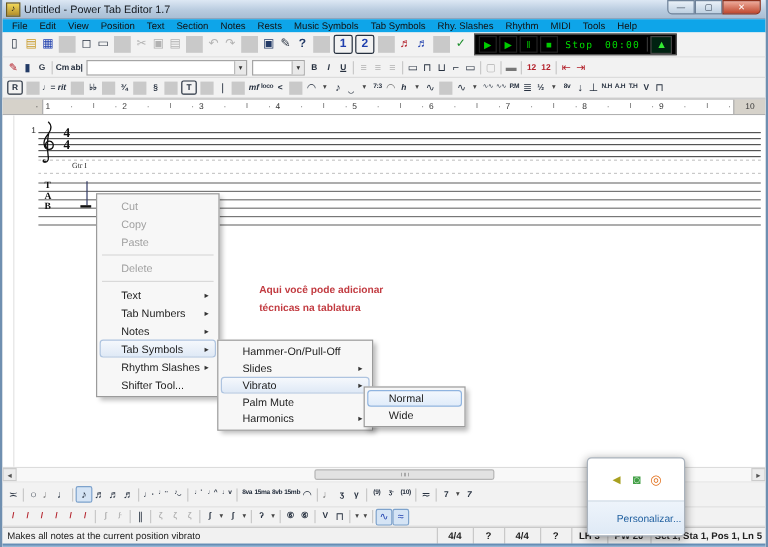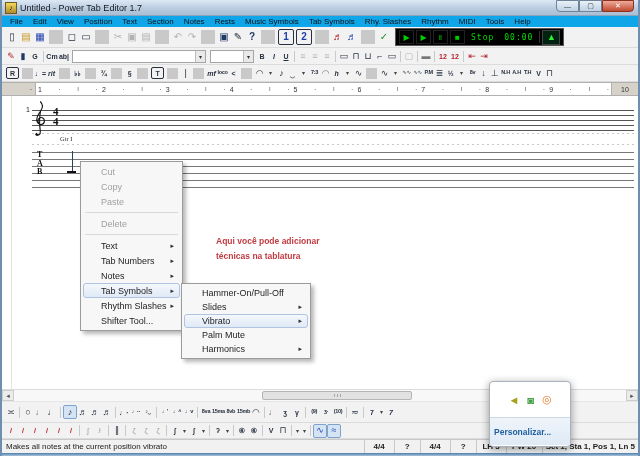--- a/index.html
+++ b/index.html
@@ -94,21 +94,21 @@
   .statusbar{height:13px;flex:none;display:flex;align-items:stretch;background:#f1f1f1;border-top:1px solid #c9c9c9;font-size:8px;color:#222;}
   .sb-msg{flex:1;display:flex;align-items:center;padding:0 4px;white-space:nowrap;overflow:hidden;}
   .sb-cell{display:flex;align-items:center;justify-content:center;border-left:1px solid #c9c9c9;padding:0 3px;white-space:nowrap;box-sizing:border-box;font-weight:bold;}
   .w30{min-width:30px}.w26{min-width:26px}.w36{min-width:36px}.w96{min-width:92px}
   .bedge{height:3px;flex:none;background:linear-gradient(#4f7ba8,#a8c4de);}
   
   .tray{position:absolute;left:487px;top:381px;width:80px;height:64px;background:#fff;border:1px solid #a9b2bc;
     border-radius:4px;box-shadow:0 2px 8px rgba(0,0,0,.4);z-index:30;overflow:hidden;}
   .tray-top{height:35px;display:flex;align-items:center;justify-content:center;gap:8px;font-size:11px;}
   .tray-top .ticon{display:inline-flex;}
-  .tray-bottom{height:27px;background:linear-gradient(#eef4fb,#dfeaf6);border-top:1px solid #ccd8e4;display:flex;align-items:center;padding-left:4px;font-weight:bold;}
+  .tray-bottom{height:27px;background:linear-gradient(#eef4fb,#dfeaf6);border-top:1px solid #ccd8e4;display:flex;align-items:center;padding-left:24px;}
   .tray-link{color:#1f5f9f;font-size:8.5px;}
 </style>
 </head>
 <body>
 
 <div class="window">
 
   <div class="titlebar">
     <span class="app-icon">♪</span>
     <span class="title">Untitled - Power Tab Editor 1.7</span>
@@ -456,20 +456,31 @@
       <div class="mi">
         <span class="mi-l">Palm Mute</span>
         <span class="mi-a"></span>
       </div>
       <div class="mi">
         <span class="mi-l">Harmonics</span>
         <span class="mi-a">▸</span>
       </div>
     </div>
 
+  <div class="menu vib">
+
+  <div class="mi highlight2">
+        <span class="mi-l">Normal</span>
+        <span class="mi-a"></span>
+      </div>
+      <div class="mi">
+        <span class="mi-l">Wide</span>
+        <span class="mi-a"></span>
+      </div>
+    </div>
 
   <div class="hscroll">
     <span class="hs-btn">◂</span>
     <span class="hs-track">
       <span class="hs-thumb"></span>
     </span>
     <span class="hs-btn">▸</span>
   </div>
 
   <div class="tbar tbA">

